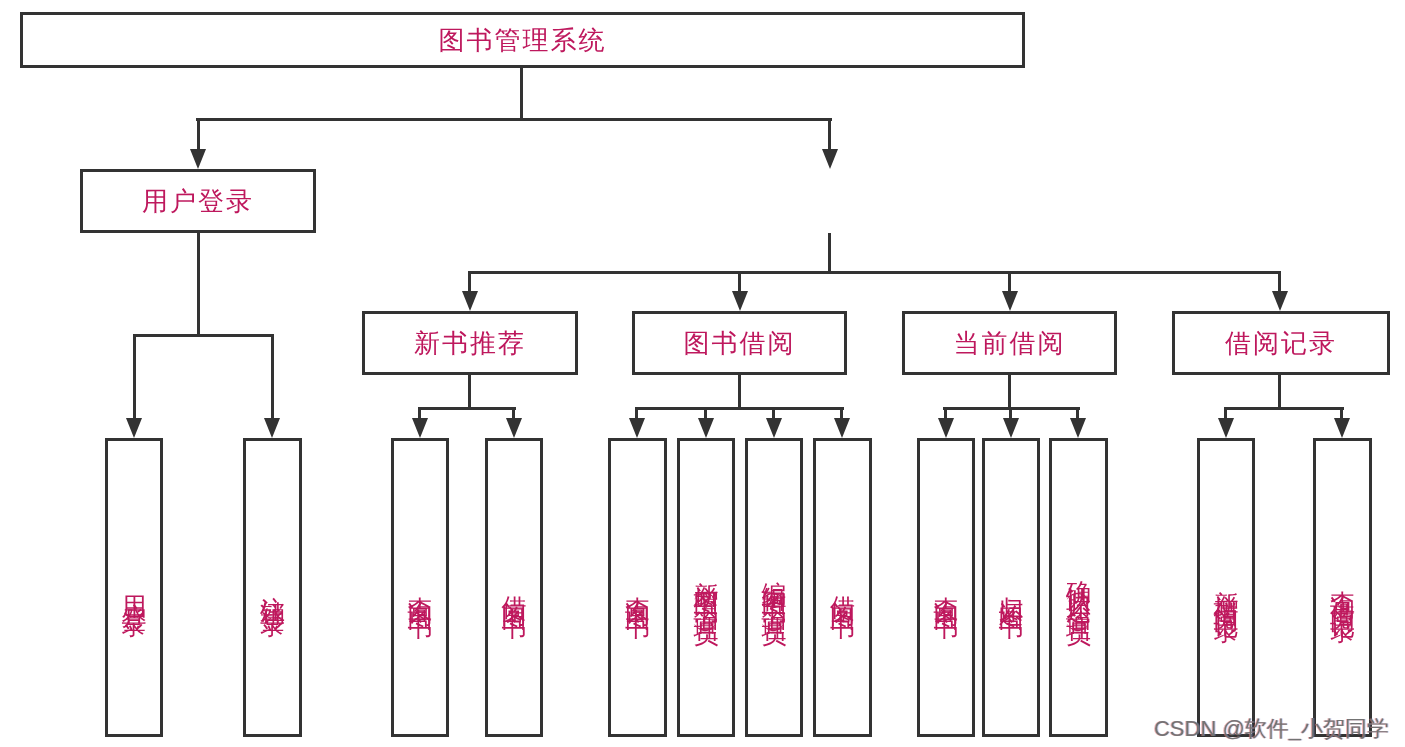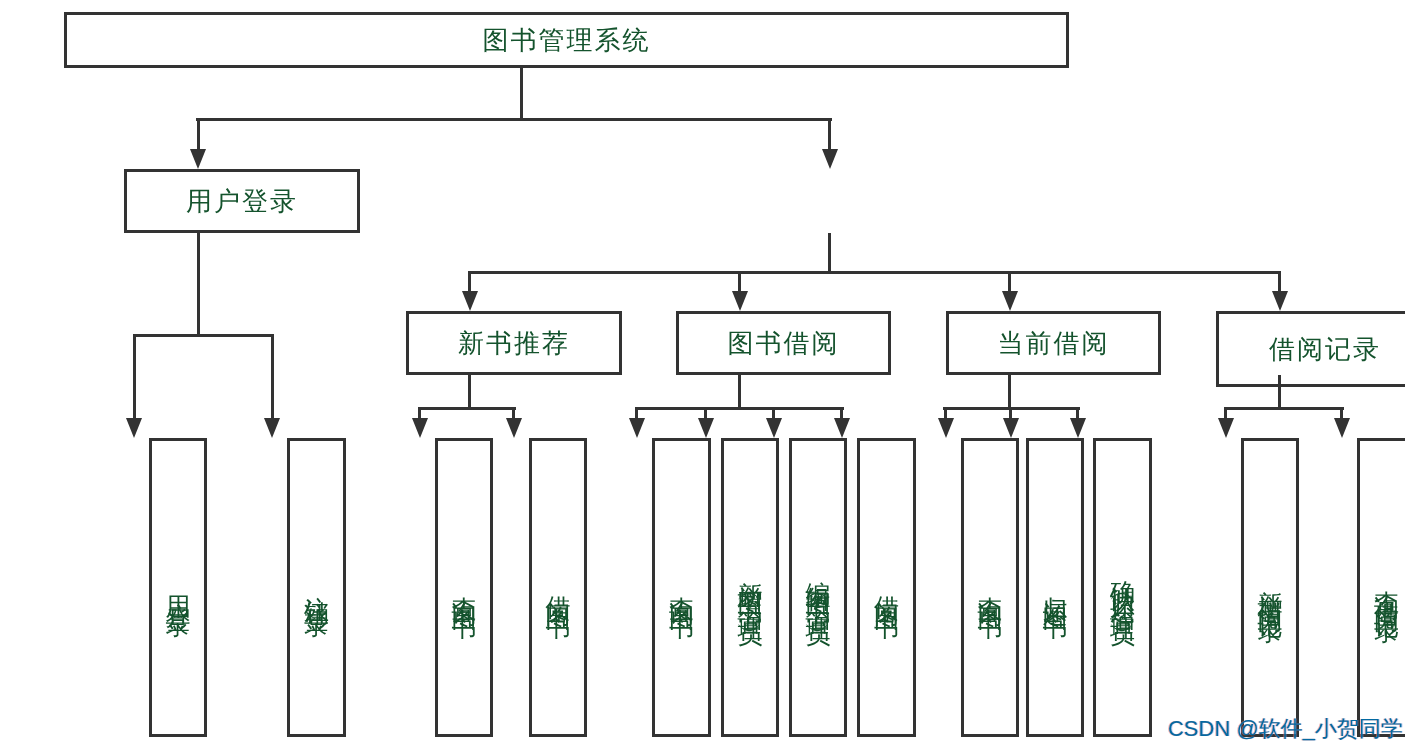--- a/index.html
+++ b/index.html
@@ -1,41 +1,41 @@
 <!DOCTYPE html>
 <html><head>
 <meta charset="utf-8">
 <style>
   html,body{margin:0;padding:0;background:#ffffff;}
   body{font-family:"Liberation Sans",sans-serif;}
   #stage{position:relative;width:1405px;height:747px;background:#ffffff;overflow:hidden;}
   .box{position:absolute;box-sizing:border-box;border:3px solid #333333;background:#ffffff;
-       display:flex;align-items:center;justify-content:center;color:#14532d;margin-left:44px;}
+       display:flex;align-items:center;justify-content:center;color:#be185d;}
   .hbox{font-size:26px;letter-spacing:2px;white-space:nowrap;}
   .vbox{writing-mode:vertical-rl;font-size:25px;letter-spacing:6px;line-height:1;}
   .hl{position:absolute;height:3px;background:#333333;}
   .vl{position:absolute;width:3px;background:#333333;}
   .ar{position:absolute;width:0;height:0;border-left:8px solid transparent;
       border-right:8px solid transparent;border-top:20px solid #333333;}
-  .wm{position:absolute;top:714px;right:2px;font-size:22px;color:#0369a1;white-space:nowrap;
+  .wm{position:absolute;top:714px;right:16px;font-size:22px;color:#737373;white-space:nowrap;
       text-shadow:-1px 0 0 rgba(230,120,120,0.55), 1px 0 0 rgba(130,150,230,0.4);}
 </style>
 </head>
 <body>
 
 <div id="stage">
 
   <div class="box hbox" style="left:20px;top:12px;width:1005px;height:56px">图书管理系统</div>
 
   <div class="box hbox" style="left:80px;top:169px;width:236px;height:64px">用户登录</div>
 
   <div class="box hbox" style="left:362px;top:311px;width:216px;height:64px">新书推荐</div>
   <div class="box hbox" style="left:902px;top:311px;width:215px;height:64px">当前借阅</div>
   <div class="box hbox" style="left:632px;top:311px;width:215px;height:64px">图书借阅</div>
-  <div class="box hbox" style="left:1172px;top:311px;width:218px;height:76px">借阅记录</div>
+  <div class="box hbox" style="left:1172px;top:311px;width:218px;height:64px">借阅记录</div>
 
   <div class="box vbox" style="left:105px;top:438px;width:58px;height:299px">用户登录</div>
   <div class="box vbox" style="left:243px;top:438px;width:59px;height:299px">注销登录</div>
 
   <div class="box vbox" style="left:391px;top:438px;width:58px;height:299px">查询图书</div>
   <div class="box vbox" style="left:485px;top:438px;width:58px;height:299px">借阅图书</div>
 
   <div class="box vbox" style="left:608px;top:438px;width:59px;height:299px">查询图书</div>
   <div class="box vbox" style="left:677px;top:438px;width:58px;height:299px">新增图书（管理员）</div>
   <div class="box vbox" style="left:745px;top:438px;width:58px;height:299px">编辑图书（管理员）</div>

